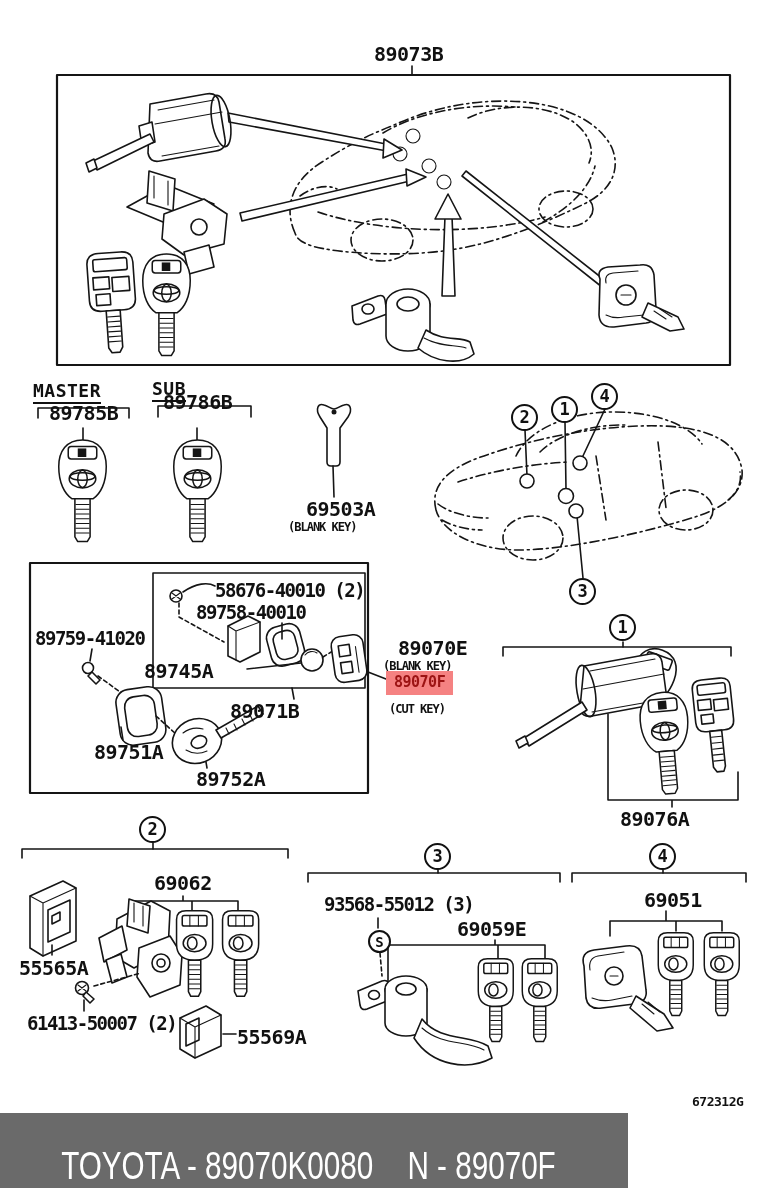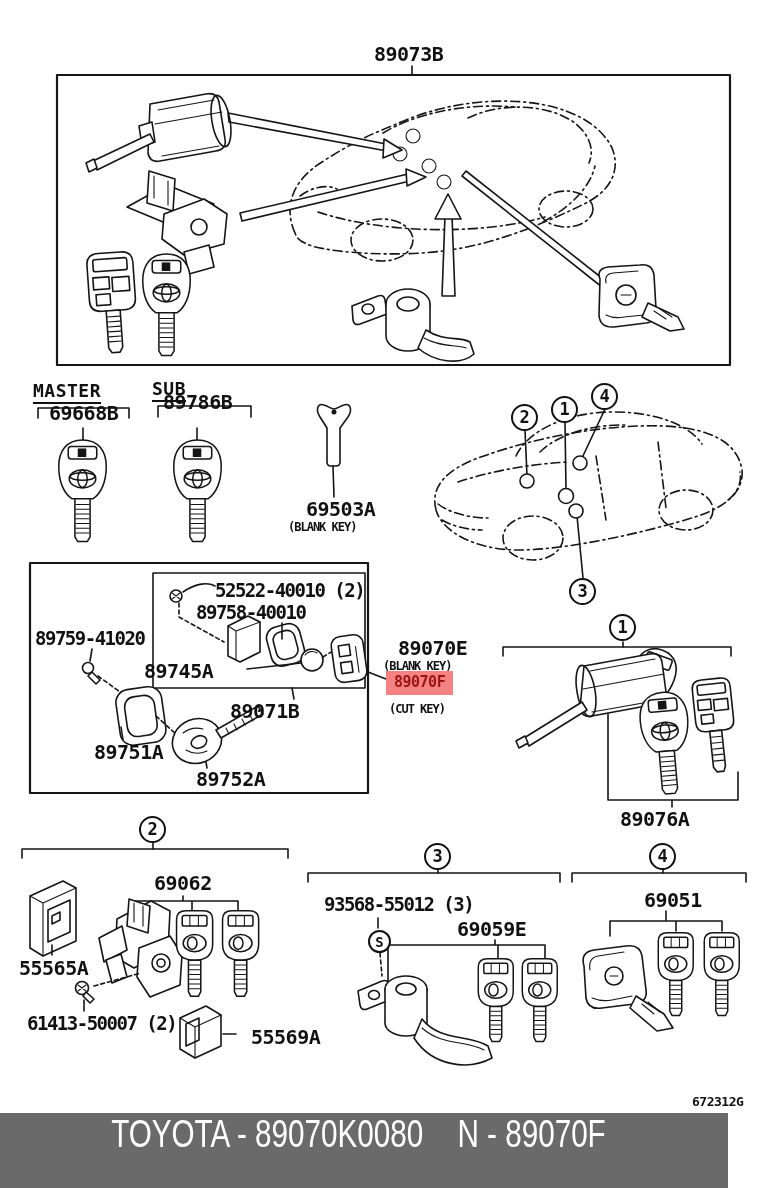--- a/index.html
+++ b/index.html
@@ -21,22 +21,22 @@
   .pn13{font-size:13px;letter-spacing:-0.5px;}
   .hdr{font-size:18px;letter-spacing:0.5px;border-bottom:2px solid #111;padding-bottom:2px;}
   .callout{position:absolute;width:27px;height:27px;border:2.5px solid #111;border-radius:50%;
            background:#fff;display:flex;align-items:center;justify-content:center;
            font-weight:bold;font-size:17px;line-height:1;box-sizing:border-box;}
   .scircle{position:absolute;width:23px;height:23px;border:2px solid #111;border-radius:50%;
            background:#fff;display:flex;align-items:center;justify-content:center;
            font-weight:bold;font-size:14px;line-height:1;box-sizing:border-box;}
   .hl{position:absolute;padding:4px 8px 5px 8px;font-weight:bold;font-size:15px;
       letter-spacing:-0.5px;line-height:1;}
-  .footer{position:absolute;left:0;top:1113px;width:728px;height:75px;
-          display:flex;align-items:flex-start;justify-content:center;}
+  .footer{position:absolute;left:0;top:1113px;width:628px;height:75px;
+          display:flex;align-items:flex-end;justify-content:center;}
   .footer-inner{display:flex;gap:44px;transform:scaleX(0.78);transform-origin:46% center;
                 font-family:"Liberation Sans",sans-serif;font-size:38px;color:#fff;
                 letter-spacing:0px;white-space:nowrap;}
 </style>
 </head>
 <body>
 
 <div class="page">
 
 <svg class="art" width="760" height="1113" viewBox="0 0 760 1113">
@@ -329,45 +329,45 @@
       <path class="thin s" d="M66,62 L78,72 M72,60 L84,70"></path>
     </g>
     <use href="#keyL" transform="translate(650,930) scale(0.92)"></use>
     <use href="#keyL" transform="translate(696,930) scale(0.92)"></use>
   </g>
 </svg>
 
 <div class="lbl pn21" style="left:374px;top:44px;">89073B</div>
 
 <div class="lbl hdr" style="left:33px;top:382px;">MASTER</div>
-<div class="lbl pn21" style="left:49px;top:403px;">69668B</div>
+<div class="lbl pn21" style="left:49px;top:403px;">89785B</div>
 <div class="lbl hdr" style="left:152px;top:380px;">SUB</div>
 <div class="lbl pn21" style="left:163px;top:392px;">89786B</div>
 
 <div class="lbl pn21" style="left:306px;top:499px;">69503A</div>
 <div class="lbl pn16" style="left:288px;top:521px;">(BLANK KEY)</div>
 
-<div class="lbl pn19" style="left:215px;top:581px;">52522-40010 (2)</div>
+<div class="lbl pn19" style="left:215px;top:581px;">58676-40010 (2)</div>
 <div class="lbl pn19" style="left:196px;top:603px;">89758-40010</div>
 <div class="lbl pn21" style="left:144px;top:661px;">89745A</div>
 <div class="lbl pn19" style="left:35px;top:629px;">89759-41020</div>
 <div class="lbl pn21" style="left:230px;top:701px;">89071B</div>
 <div class="lbl pn21" style="left:94px;top:742px;">89751A</div>
 <div class="lbl pn21" style="left:196px;top:769px;">89752A</div>
 
 <div class="lbl pn21" style="left:398px;top:638px;">89070E</div>
 <div class="lbl pn16" style="left:383px;top:660px;">(BLANK KEY)</div>
 <div class="hl" id="hl-89070f" style="left: 386px; top: 671px; background: rgb(245, 130, 130); color: rgb(156, 20, 20);">89070F</div>
 <div class="lbl pn16" style="left:389px;top:703px;">(CUT KEY)</div>
 
 <div class="lbl pn21" style="left:620px;top:809px;">89076A</div>
 <div class="lbl pn21" style="left:154px;top:873px;">69062</div>
 <div class="lbl pn21" style="left:19px;top:958px;">55565A</div>
 <div class="lbl pn19" style="left:27px;top:1014px;">61413-50007 (2)</div>
-<div class="lbl pn21" style="left:251px;top:1027px;text-align:right;">55569A</div>
+<div class="lbl pn21" style="left:237px;top:1027px;text-align:right;">55569A</div>
 <div class="lbl pn19" style="left:324px;top:895px;">93568-55012 (3)</div>
 <div class="lbl pn21" style="left:457px;top:919px;">69059E</div>
 <div class="lbl pn21" style="left:644px;top:890px;">69051</div>
 <div class="lbl pn13" style="left:692px;top:1095px;">672312G</div>
 
 <div class="callout" style="left:511px;top:404px;">2</div>
 <div class="callout" style="left:551px;top:396px;">1</div>
 <div class="callout" style="left:591px;top:383px;">4</div>
 <div class="callout" style="left:569px;top:578px;">3</div>
 <div class="callout" style="left:609px;top:614px;">1</div>

